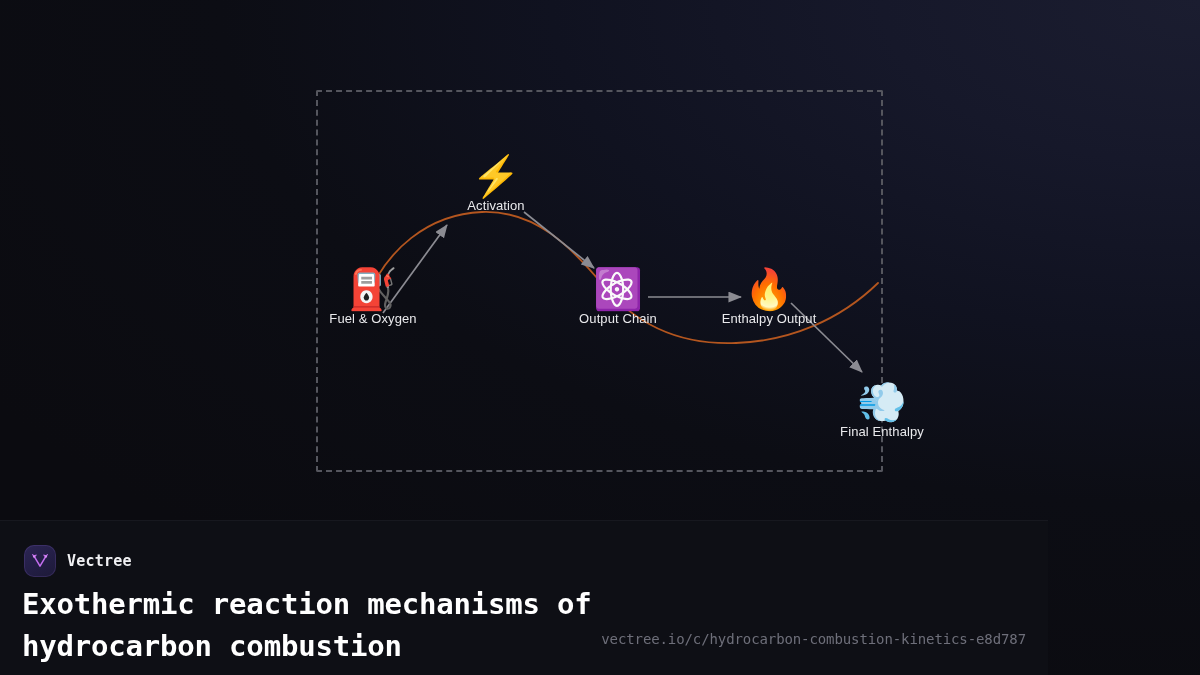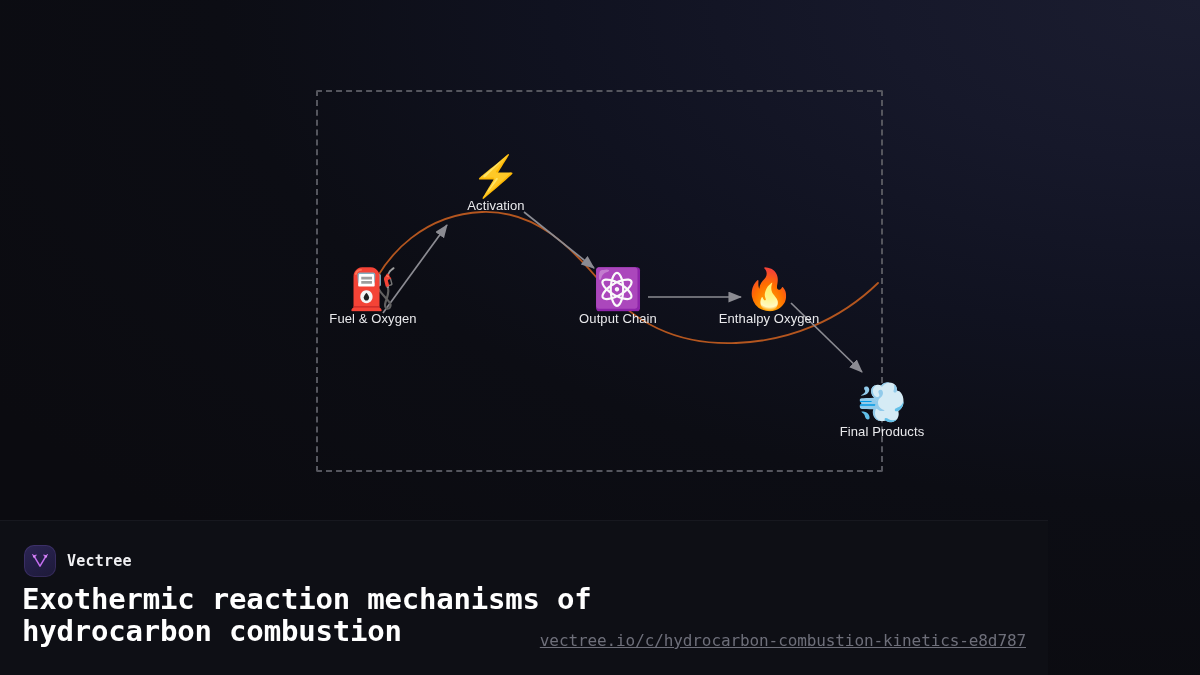--- a/index.html
+++ b/index.html
@@ -103,33 +103,32 @@
     letter-spacing: 0.2px;
   }
   #deck-title {
     position: absolute;
     left: 22px;
     top: 62px;
     width: 740px;
     font-family: "DejaVu Sans Mono", monospace;
     font-size: 29px;
     font-weight: bold;
-    line-height: 32px;
+    line-height: 42px;
     color: #ffffff;
     letter-spacing: -0.2px;
   }
   #deck-url {
     position: absolute;
     right: 22px;
     top: 110px;
     font-family: "DejaVu Sans Mono", monospace;
-    font-size: 16px;
+    font-size: 14px;
     color: #6e6f7a;
     letter-spacing: -0.1px;
-    text-decoration: underline;
   }
 </style>
 </head>
 <body>
 
 <div id="page">
 
   <div id="canvas">
 
     <div class="group-box" id="group-box" style="left: 316px; top: 90px; width: 567px; height: 382px; border-color: rgb(85, 86, 94);"></div>
@@ -163,26 +162,26 @@
       <span class="node-label">Activation</span>
     </div>
 
     <div class="node" id="node-2" style="left: 618px; top: 296px;">
       <span class="node-icon">⚛️</span>
       <span class="node-label">Output Chain</span>
     </div>
 
     <div class="node" id="node-3" style="left: 769px; top: 296px;">
       <span class="node-icon">🔥</span>
-      <span class="node-label">Enthalpy Oxygen</span>
+      <span class="node-label">Enthalpy Output</span>
     </div>
 
     <div class="node" id="node-4" style="left: 882px; top: 409px;">
       <span class="node-icon">💨</span>
-      <span class="node-label">Final Products</span>
+      <span class="node-label">Final Enthalpy</span>
     </div>
 
   </div>
 
   <div id="footer">
 
     <div id="brand">
       <div id="brand-mark">
         <svg width="20" height="20" viewBox="0 0 20 20" xmlns="http://www.w3.org/2000/svg">
           <path d="M4.2 5.4 L10 15.2 L15.8 5.4" fill="none" stroke="#c46ef0" stroke-width="1.5" stroke-linecap="round" stroke-linejoin="round"></path>

